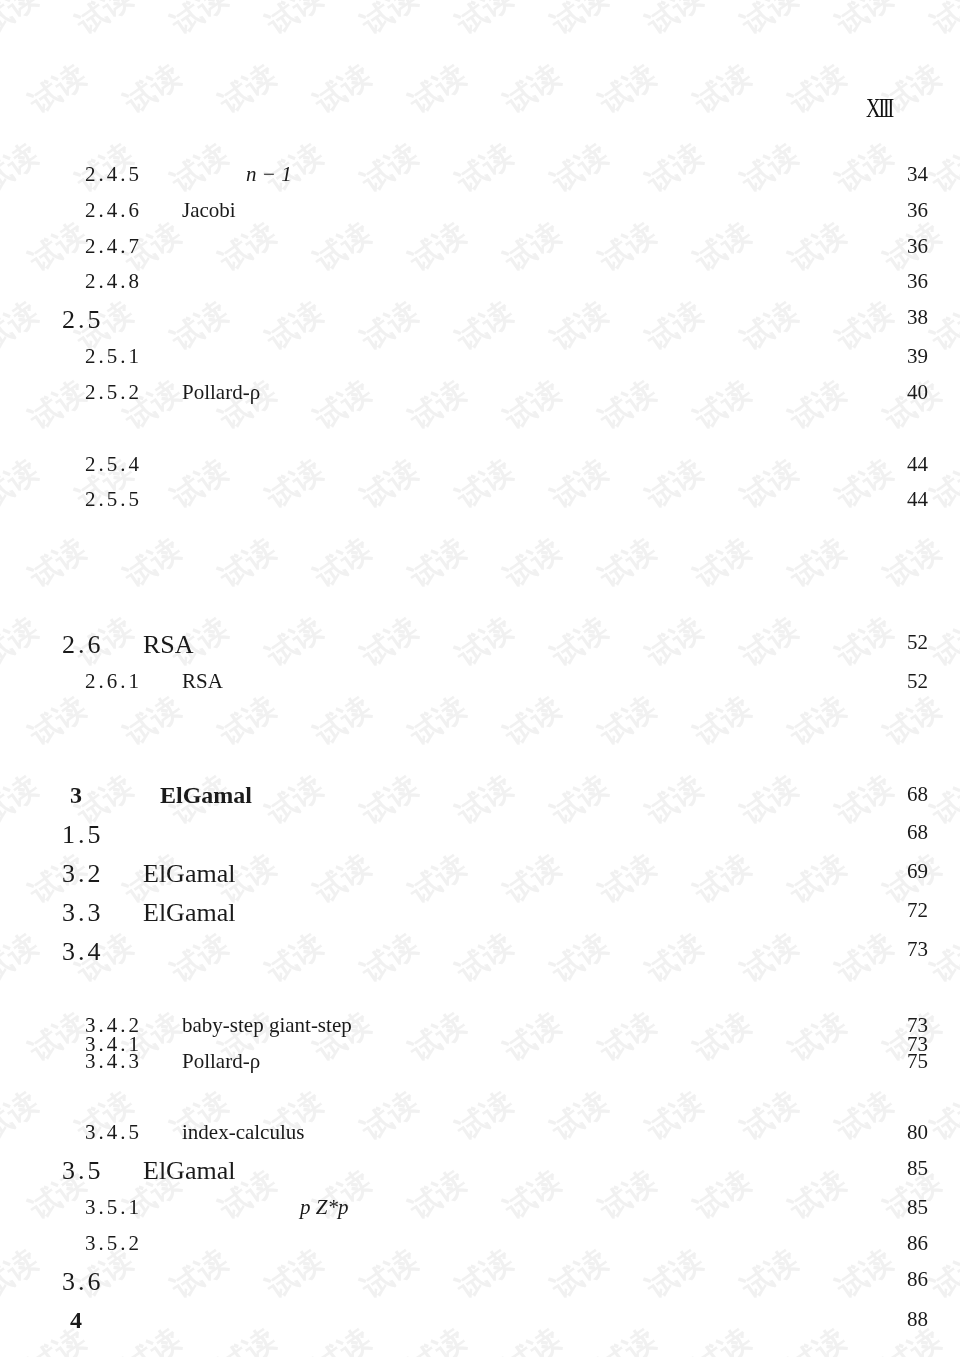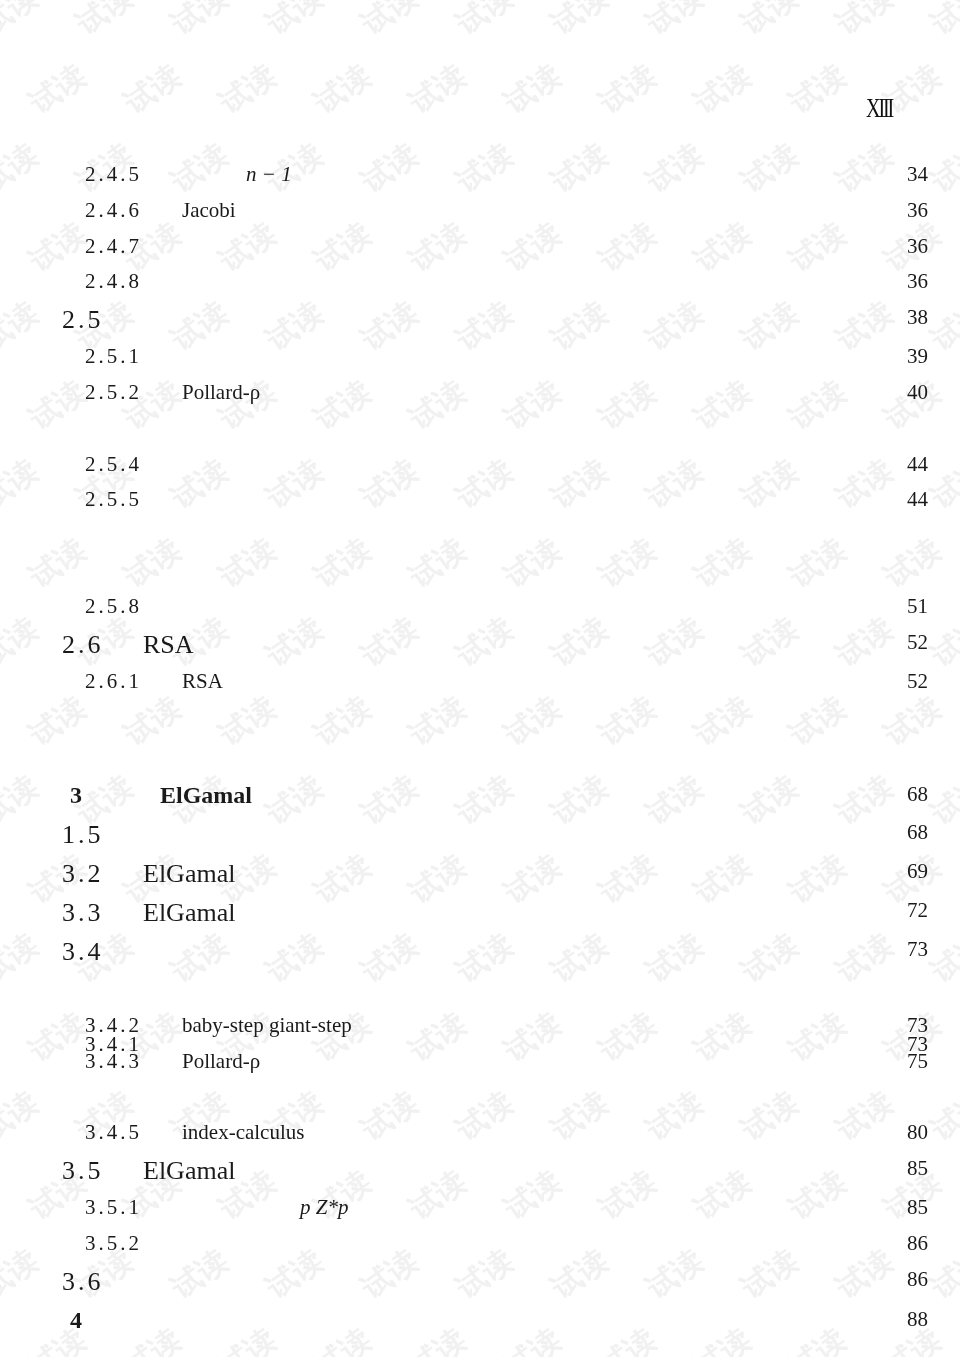--- a/index.html
+++ b/index.html
@@ -258,25 +258,20 @@
     <div class="row lvl3" style="top: 452px;">
       <span class="num">2.5.4</span>
       <span class="title"></span>
       <span class="page">44</span>
     </div>
     <div class="row lvl3" style="top: 487px;">
       <span class="num">2.5.5</span>
       <span class="title"></span>
       <span class="page">44</span>
     </div>
-    <div class="row lvl3" style="top: 594px;">
-      <span class="num">2.5.8</span>
-      <span class="title"></span>
-      <span class="page">51</span>
-    </div>
     <div class="row lvl2" style="top: 630px;">
       <span class="num">2.6</span>
       <span class="title">RSA</span>
       <span class="page">52</span>
     </div>
     <div class="row lvl3" style="top: 669px;">
       <span class="num">2.6.1</span>
       <span class="title">RSA</span>
       <span class="page">52</span>
     </div>

